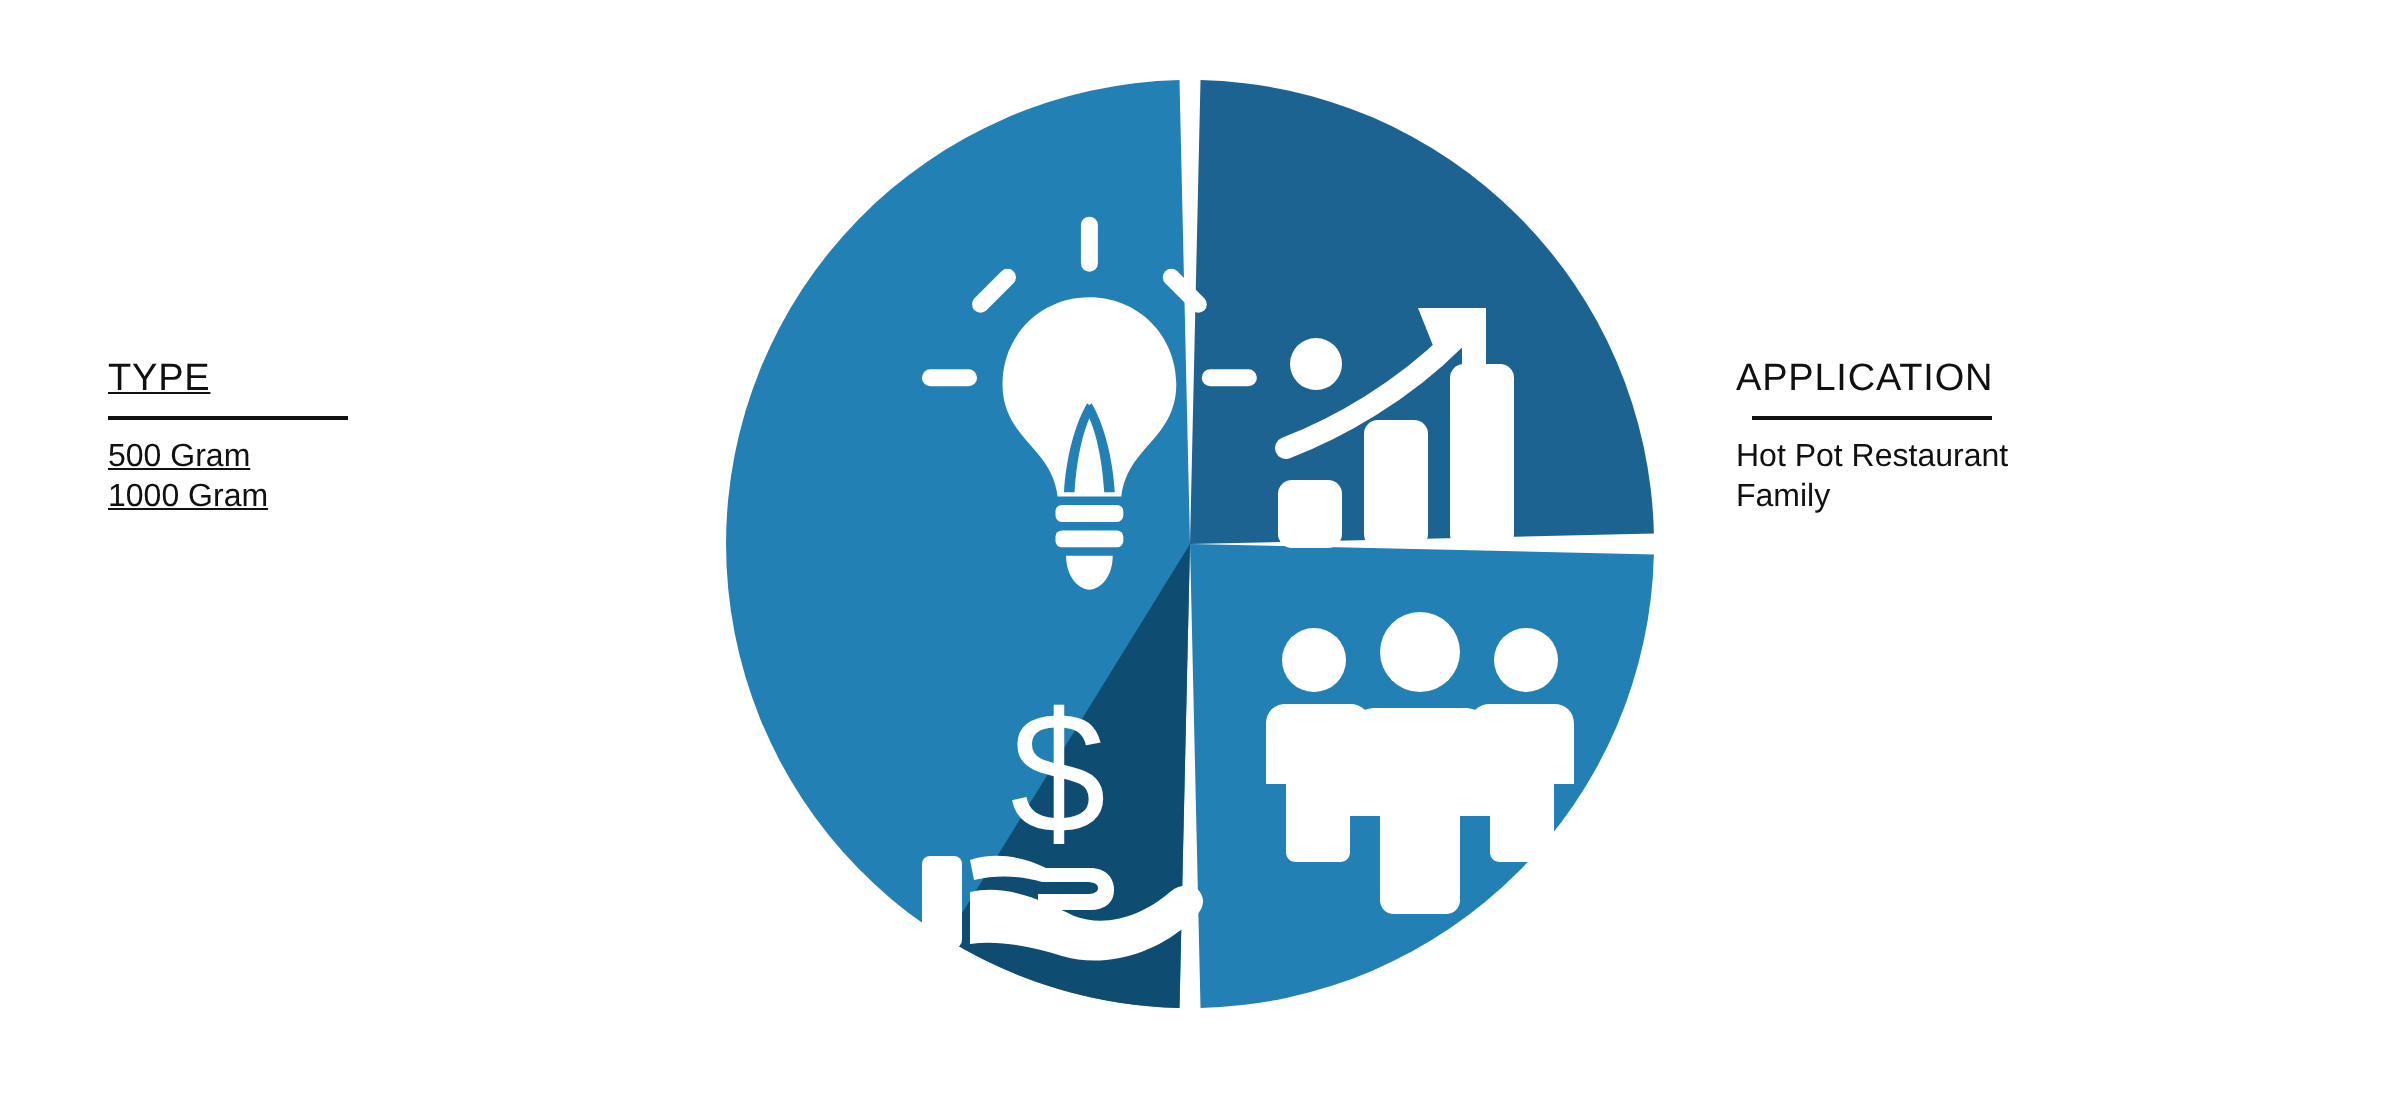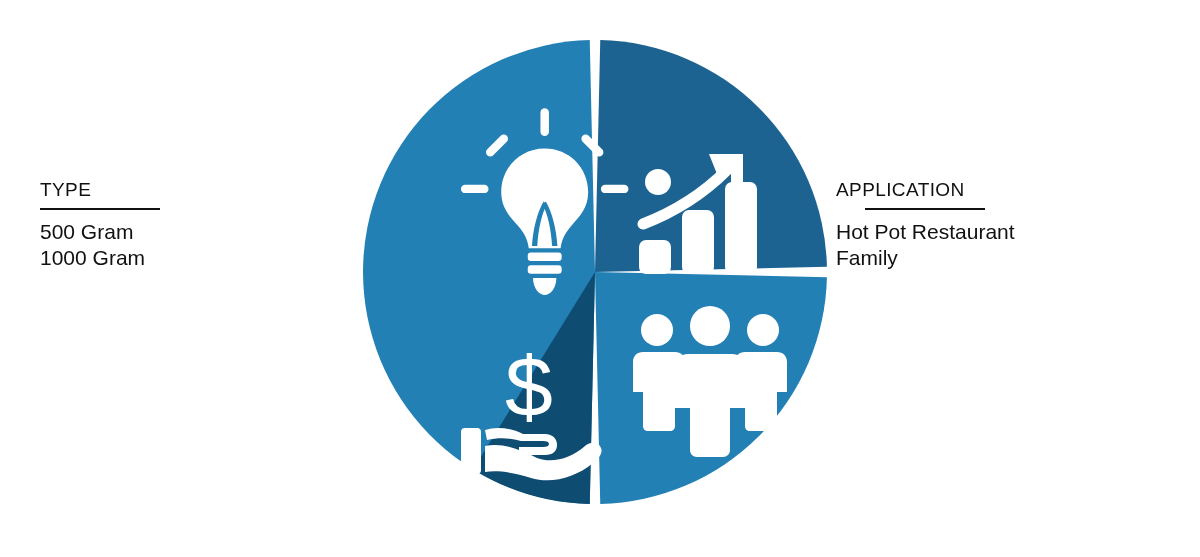--- a/index.html
+++ b/index.html
@@ -24,26 +24,27 @@
     width: 1200px;
     height: 557px;
   }
 
   
   .label-block {
     position: absolute;
     line-height: 1.0;
   }
   .label-block.left {
-    left: 40px;
+    left: 54px;
     top: 180px;
     text-align: left;
+    text-decoration: underline;
   }
   .label-block.right {
-    left: 836px;
+    left: 868px;
     top: 180px;
     text-align: left;
   }
   .label-title {
     font-size: 19px;
     letter-spacing: 0.4px;
     color: #111111;
     font-weight: 400;
     white-space: nowrap;
   }
@@ -55,21 +56,21 @@
     border-top: 2px solid #111111;
   }
   .label-block.left .label-rule { width: 120px; }
   .label-block.right .label-rule { width: 120px; }
   .label-items {
     list-style: none;
     margin: 0;
     padding: 0;
   }
   .label-items li {
-    font-size: 21px;
+    font-size: 16px;
     line-height: 1.22;
     color: #111111;
     white-space: nowrap;
   }
 
   
   #pie-wrap {
     position: absolute;
     left: 355px;
     top: 34px;

